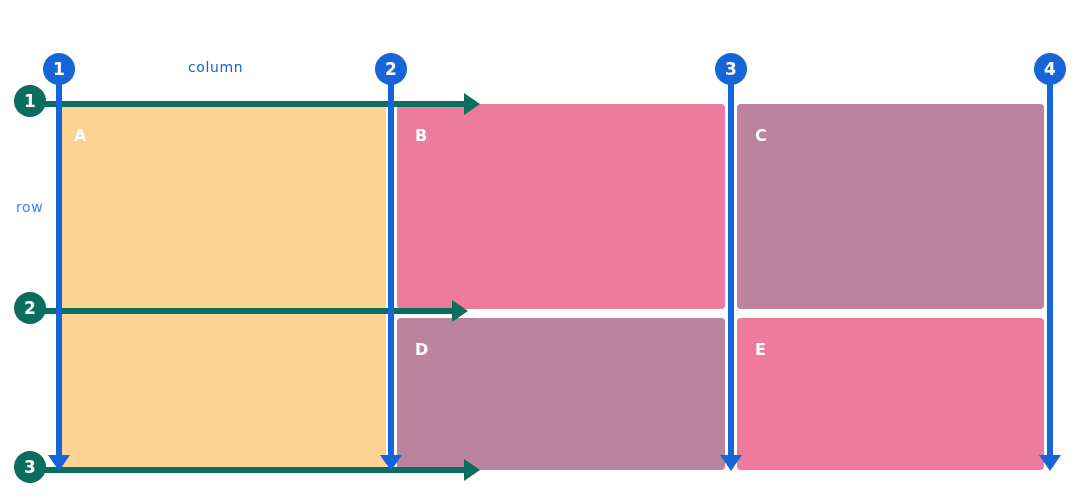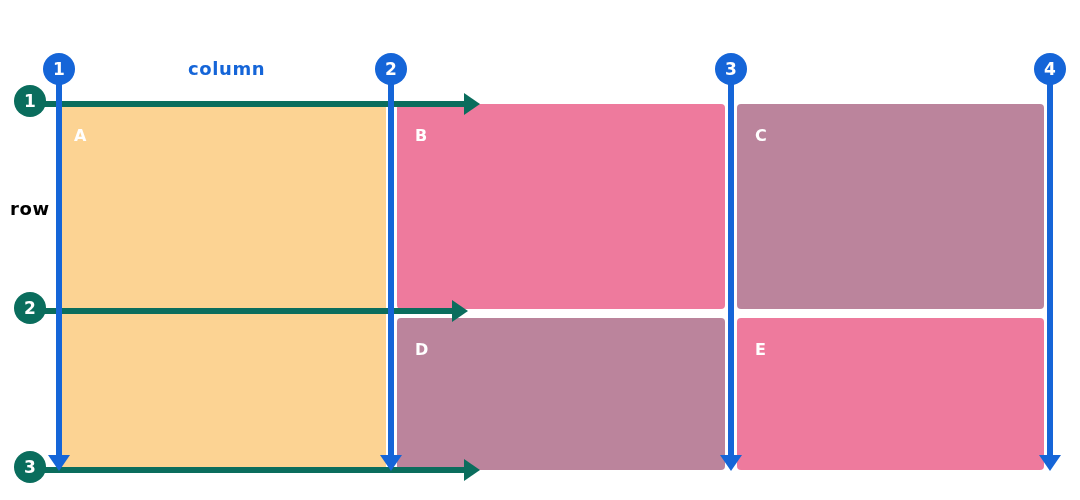--- a/index.html
+++ b/index.html
@@ -97,27 +97,27 @@
     font-weight: bold;
     display: flex;
     align-items: center;
     justify-content: center;
     line-height: 1;
   }
 
   
   .caption {
     position: absolute;
-    font-size: 18px;
-    font-weight: bold;
+    font-size: 14px;
+    font-weight: normal;
     letter-spacing: 0.6px;
     line-height: 1;
   }
   .caption-column { color: #1565d8; left: 188px; top: 60px; }
-  .caption-row    { color: #000000; left: 10px;  top: 200px; }
+  .caption-row    { color: #3b82f6; left: 16px;  top: 200px; }
 </style>
 </head>
 <body>
 
 <div id="stage">
 
   <div class="area area-a" style="background:#fcd393;">
     <span class="area-label">A</span>
   </div>
 

